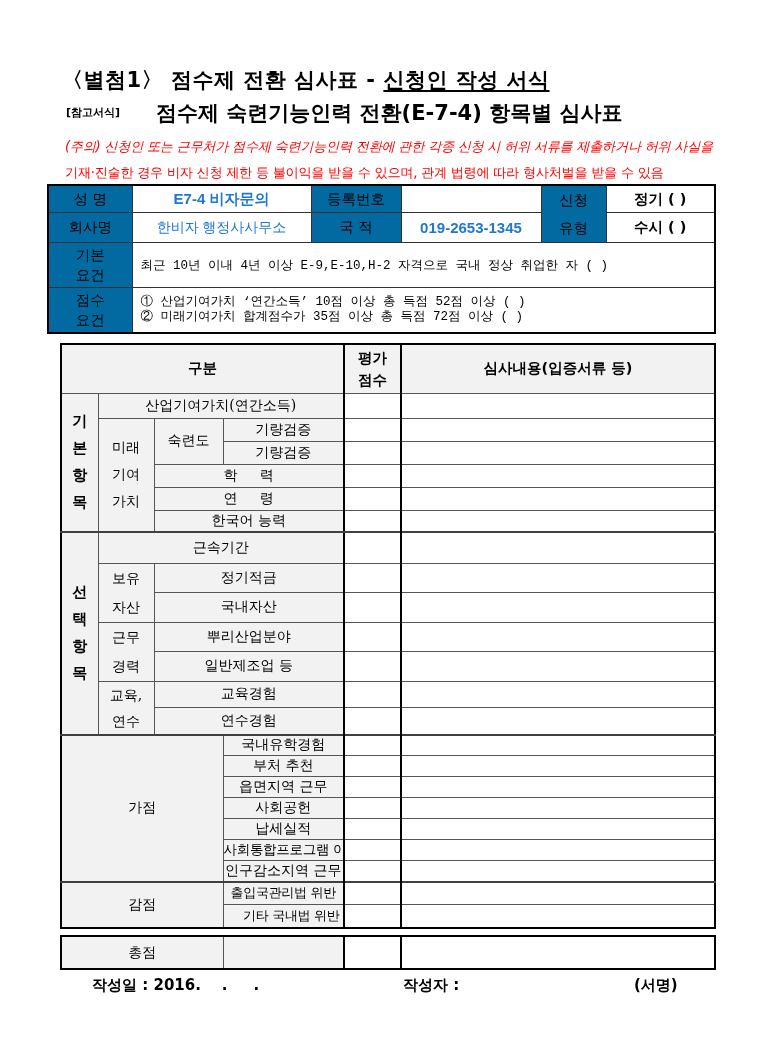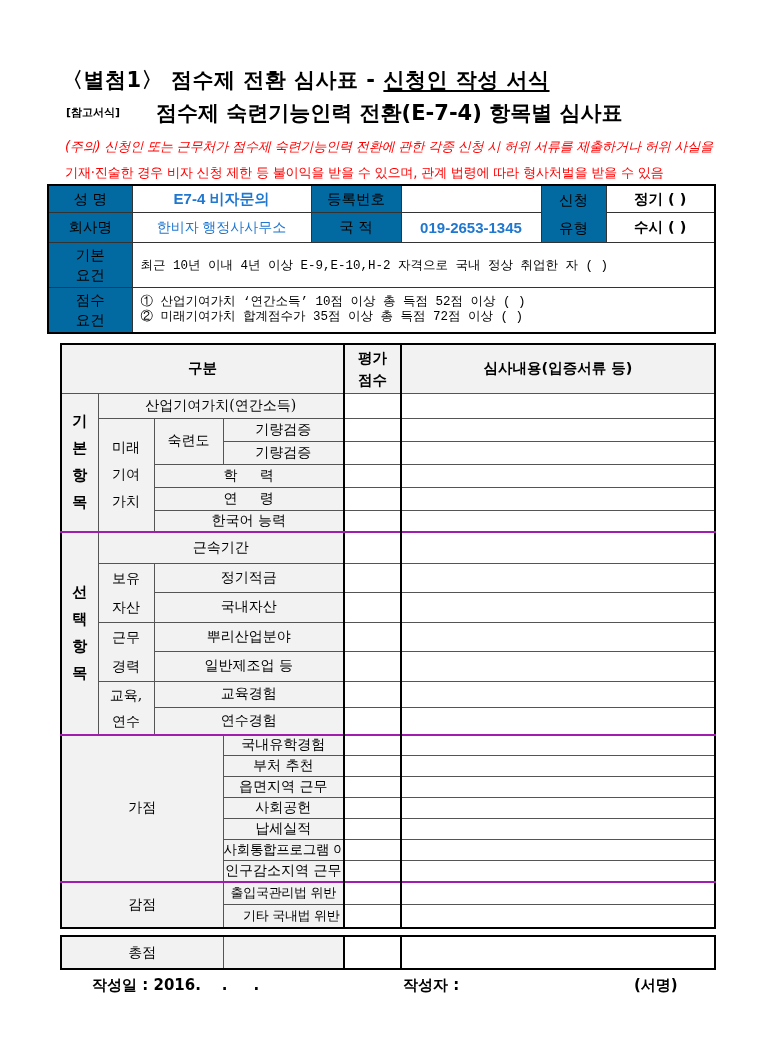--- a/index.html
+++ b/index.html
@@ -27,21 +27,21 @@
 
   
   .main { left:60px; top:343px; width:654px; border:2px solid #000; }
   .main td { border:1px solid #555; font-family:"DejaVu Serif", serif; font-size:14px; background:#f2f2f2; }
   .main td.blank { background:#ffffff; }
   .main td.hdr { font-family:"DejaVu Sans", sans-serif; font-weight:bold; font-size:14.5px; }
   .main td.vert { font-family:"DejaVu Sans", sans-serif; font-weight:bold; font-size:15px; line-height:27px; white-space:normal; }
   .main td.sub { line-height:27px; white-space:normal; }
   .main td.sc-col { border-left:2px solid #000; border-right:2px solid #000; }
   .main td.sm { font-size:13.5px; letter-spacing:-0.3px; }
-  .main tr.sep td { border-top:2px solid #a21caf; }
+  .main tr.sep td { border-top:2px solid #404040; }
 
   
   .total { left:60px; top:935px; width:654px; border:2px solid #000; }
   .total td { border:1px solid #555; font-family:Liberation Mono, monospace; font-size:14px; height:31px; }
   .total td.g { background:#f2f2f2; }
   .total td.sc-col { border-left:2px solid #000; border-right:2px solid #000; }
 
   .footer { top:976px; font-size:15px; font-weight:bold; font-family:"DejaVu Sans", sans-serif; }
   .f1 { left:92px; }
   .f2 { left:403px; }

